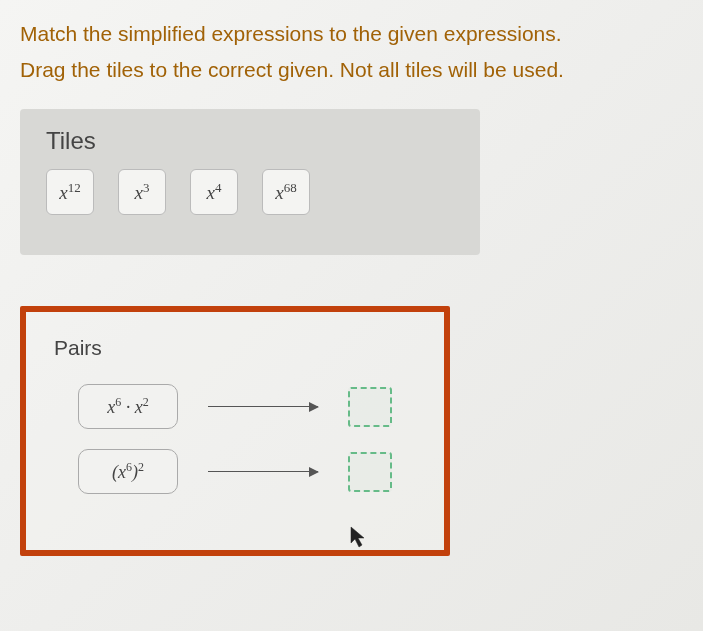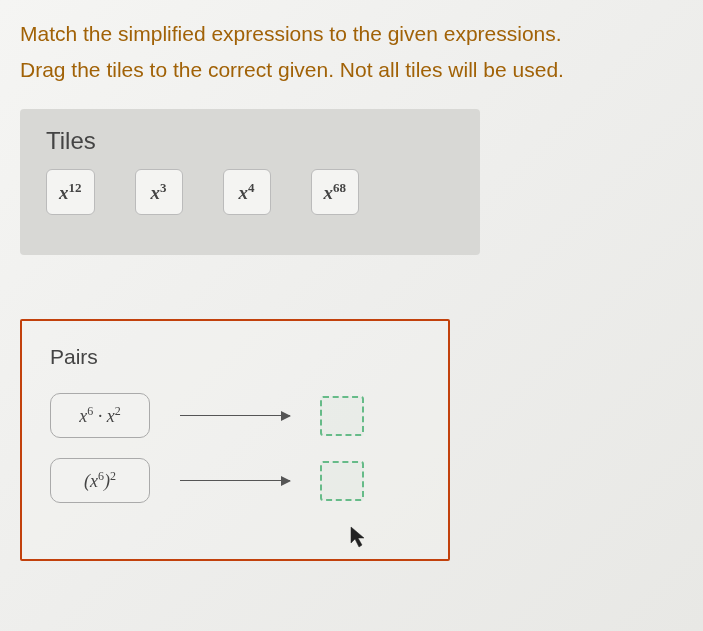--- a/index.html
+++ b/index.html
@@ -29,57 +29,57 @@
       margin-top: 24px;
       width: 460px;
     }
     .tiles-label {
       font-size: 24px;
       color: #444;
       margin-bottom: 14px;
     }
     .tiles-row {
       display: flex;
-      gap: 40px;
-      font-weight: bold;
+      gap: 24px;
     }
     .tile {
       background: #f4f4f2;
       border: 1px solid #bbb;
       border-radius: 6px;
       padding: 10px 12px;
       font-size: 19px;
       font-style: italic;
       color: #444;
       cursor: grab;
       min-width: 48px;
       text-align: center;
       font-family: 'Times New Roman', serif;
     }
     .tile sup {
       font-size: 13px;
       font-style: normal;
     }
     .pairs-container {
-      border: 2px solid #c2410c;
+      border: 6px solid #c2410c;
       border-radius: 2px;
       padding: 24px 28px 36px 28px;
-      margin-top: 64px;
+      margin-top: 51px;
       width: 430px;
       background: rgba(245,245,242,0.3);
     }
     .pairs-label {
       font-size: 21px;
       color: #444;
       margin-bottom: 24px;
     }
     .pair-row {
       display: flex;
       align-items: center;
       margin-bottom: 20px;
+      justify-content: center;
     }
     .expression {
       background: #f2f2f0;
       border: 1px solid #aaa;
       border-radius: 10px;
       padding: 10px 16px;
       font-size: 18px;
       font-style: italic;
       font-family: 'Times New Roman', serif;
       color: #444;

